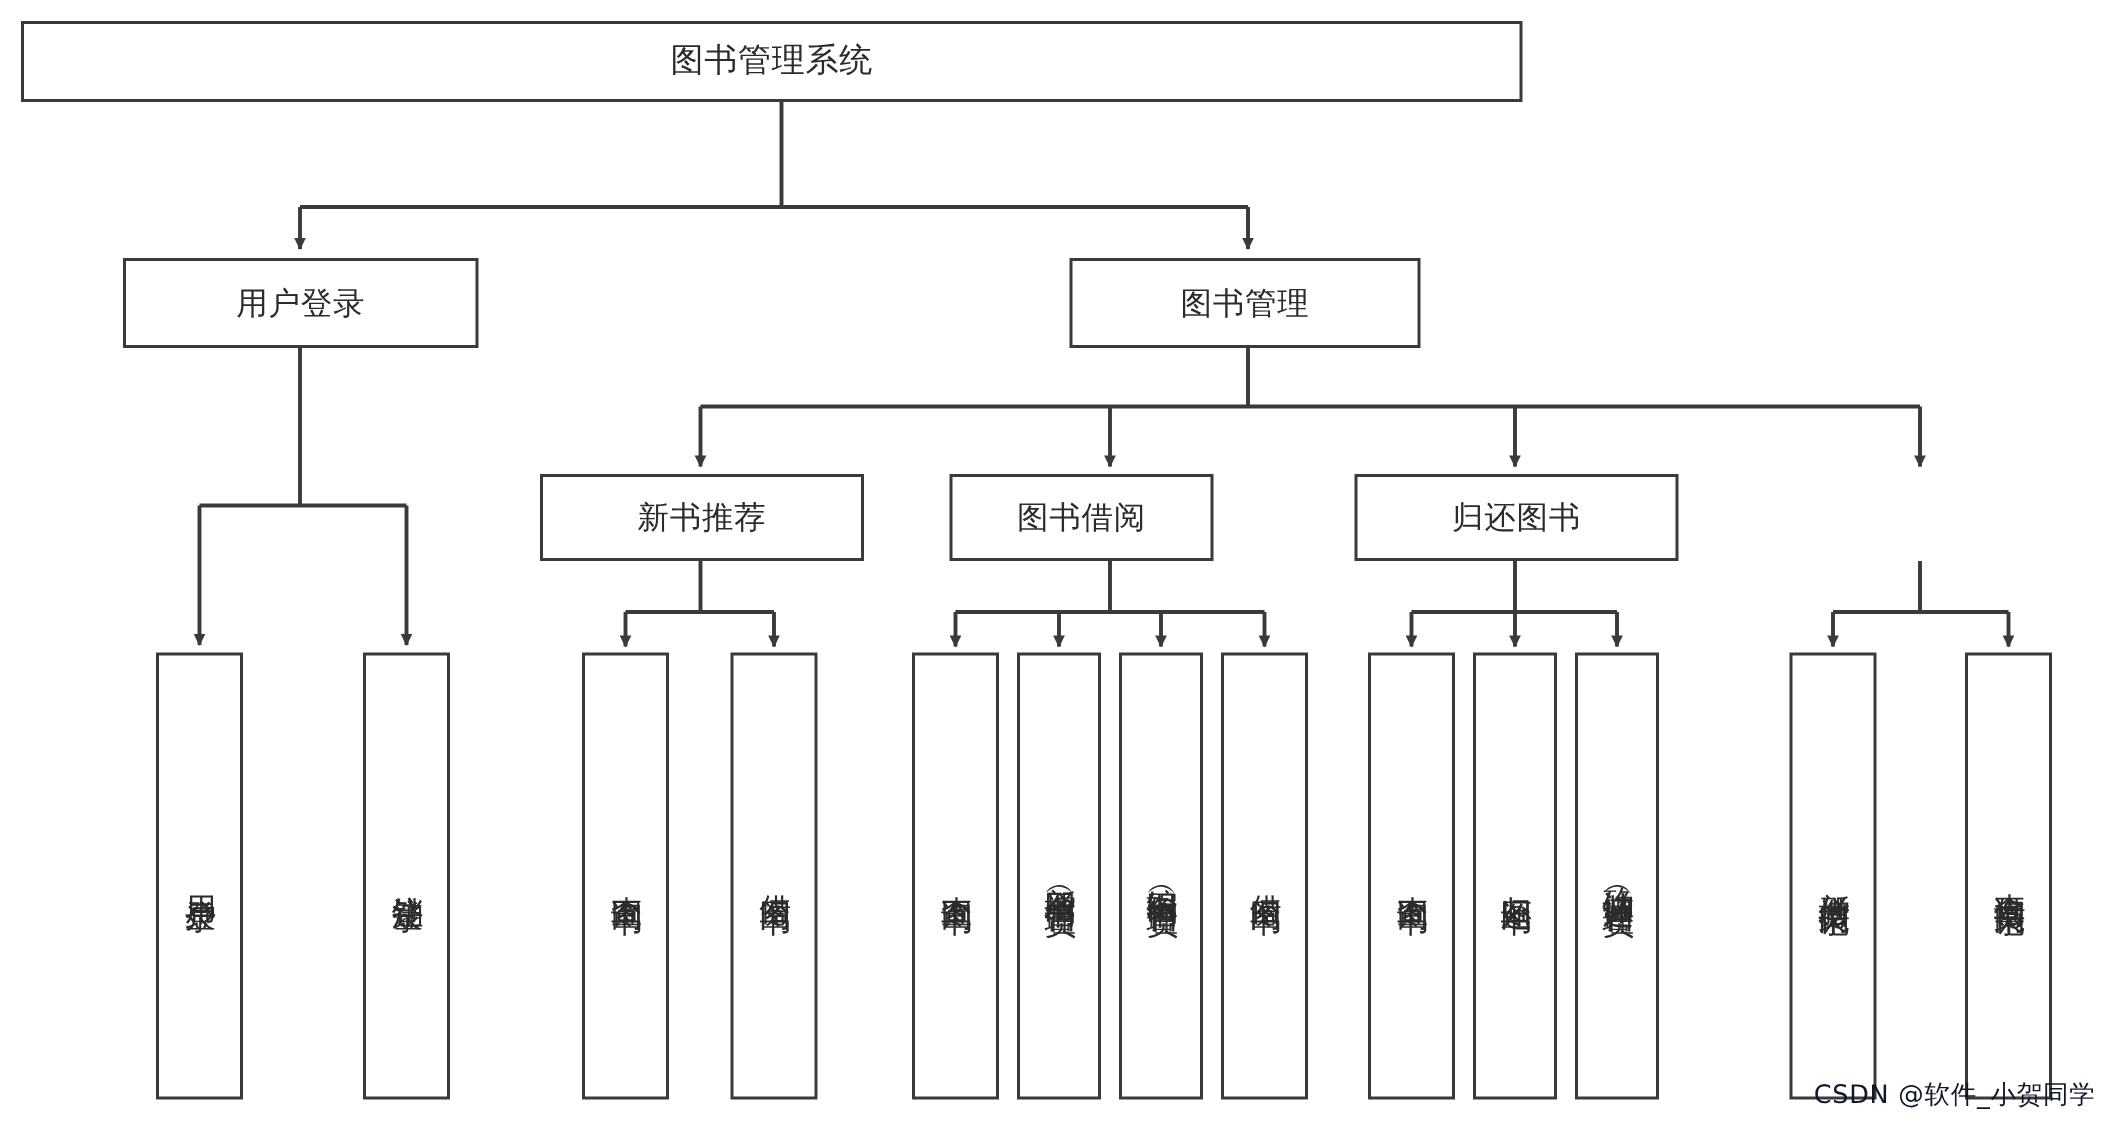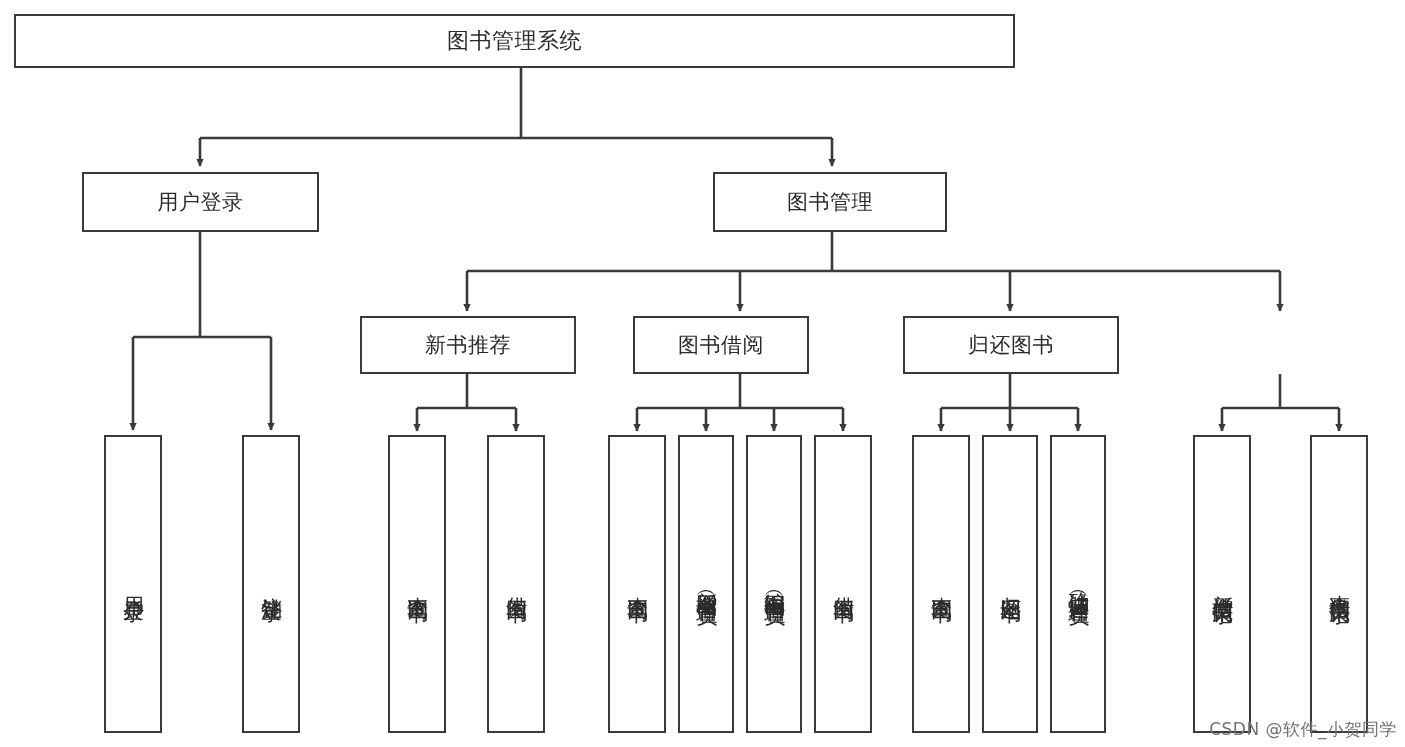--- a/index.html
+++ b/index.html
@@ -61,21 +61,21 @@
     line-height: 1.22;
     letter-spacing: 2px;
     max-height: 100%;
     white-space: normal;
   }
   #watermark {
     position: absolute;
     right: 8px;
     bottom: 6px;
     font-size: 17px;
-    color: #737373;
+    color: #0f172a;
     letter-spacing: 0.5px;
     z-index: 5;
     white-space: nowrap;
     user-select: none;
   }
 </style>
 </head>
 <body>
 
 <div id="diagram-canvas">

